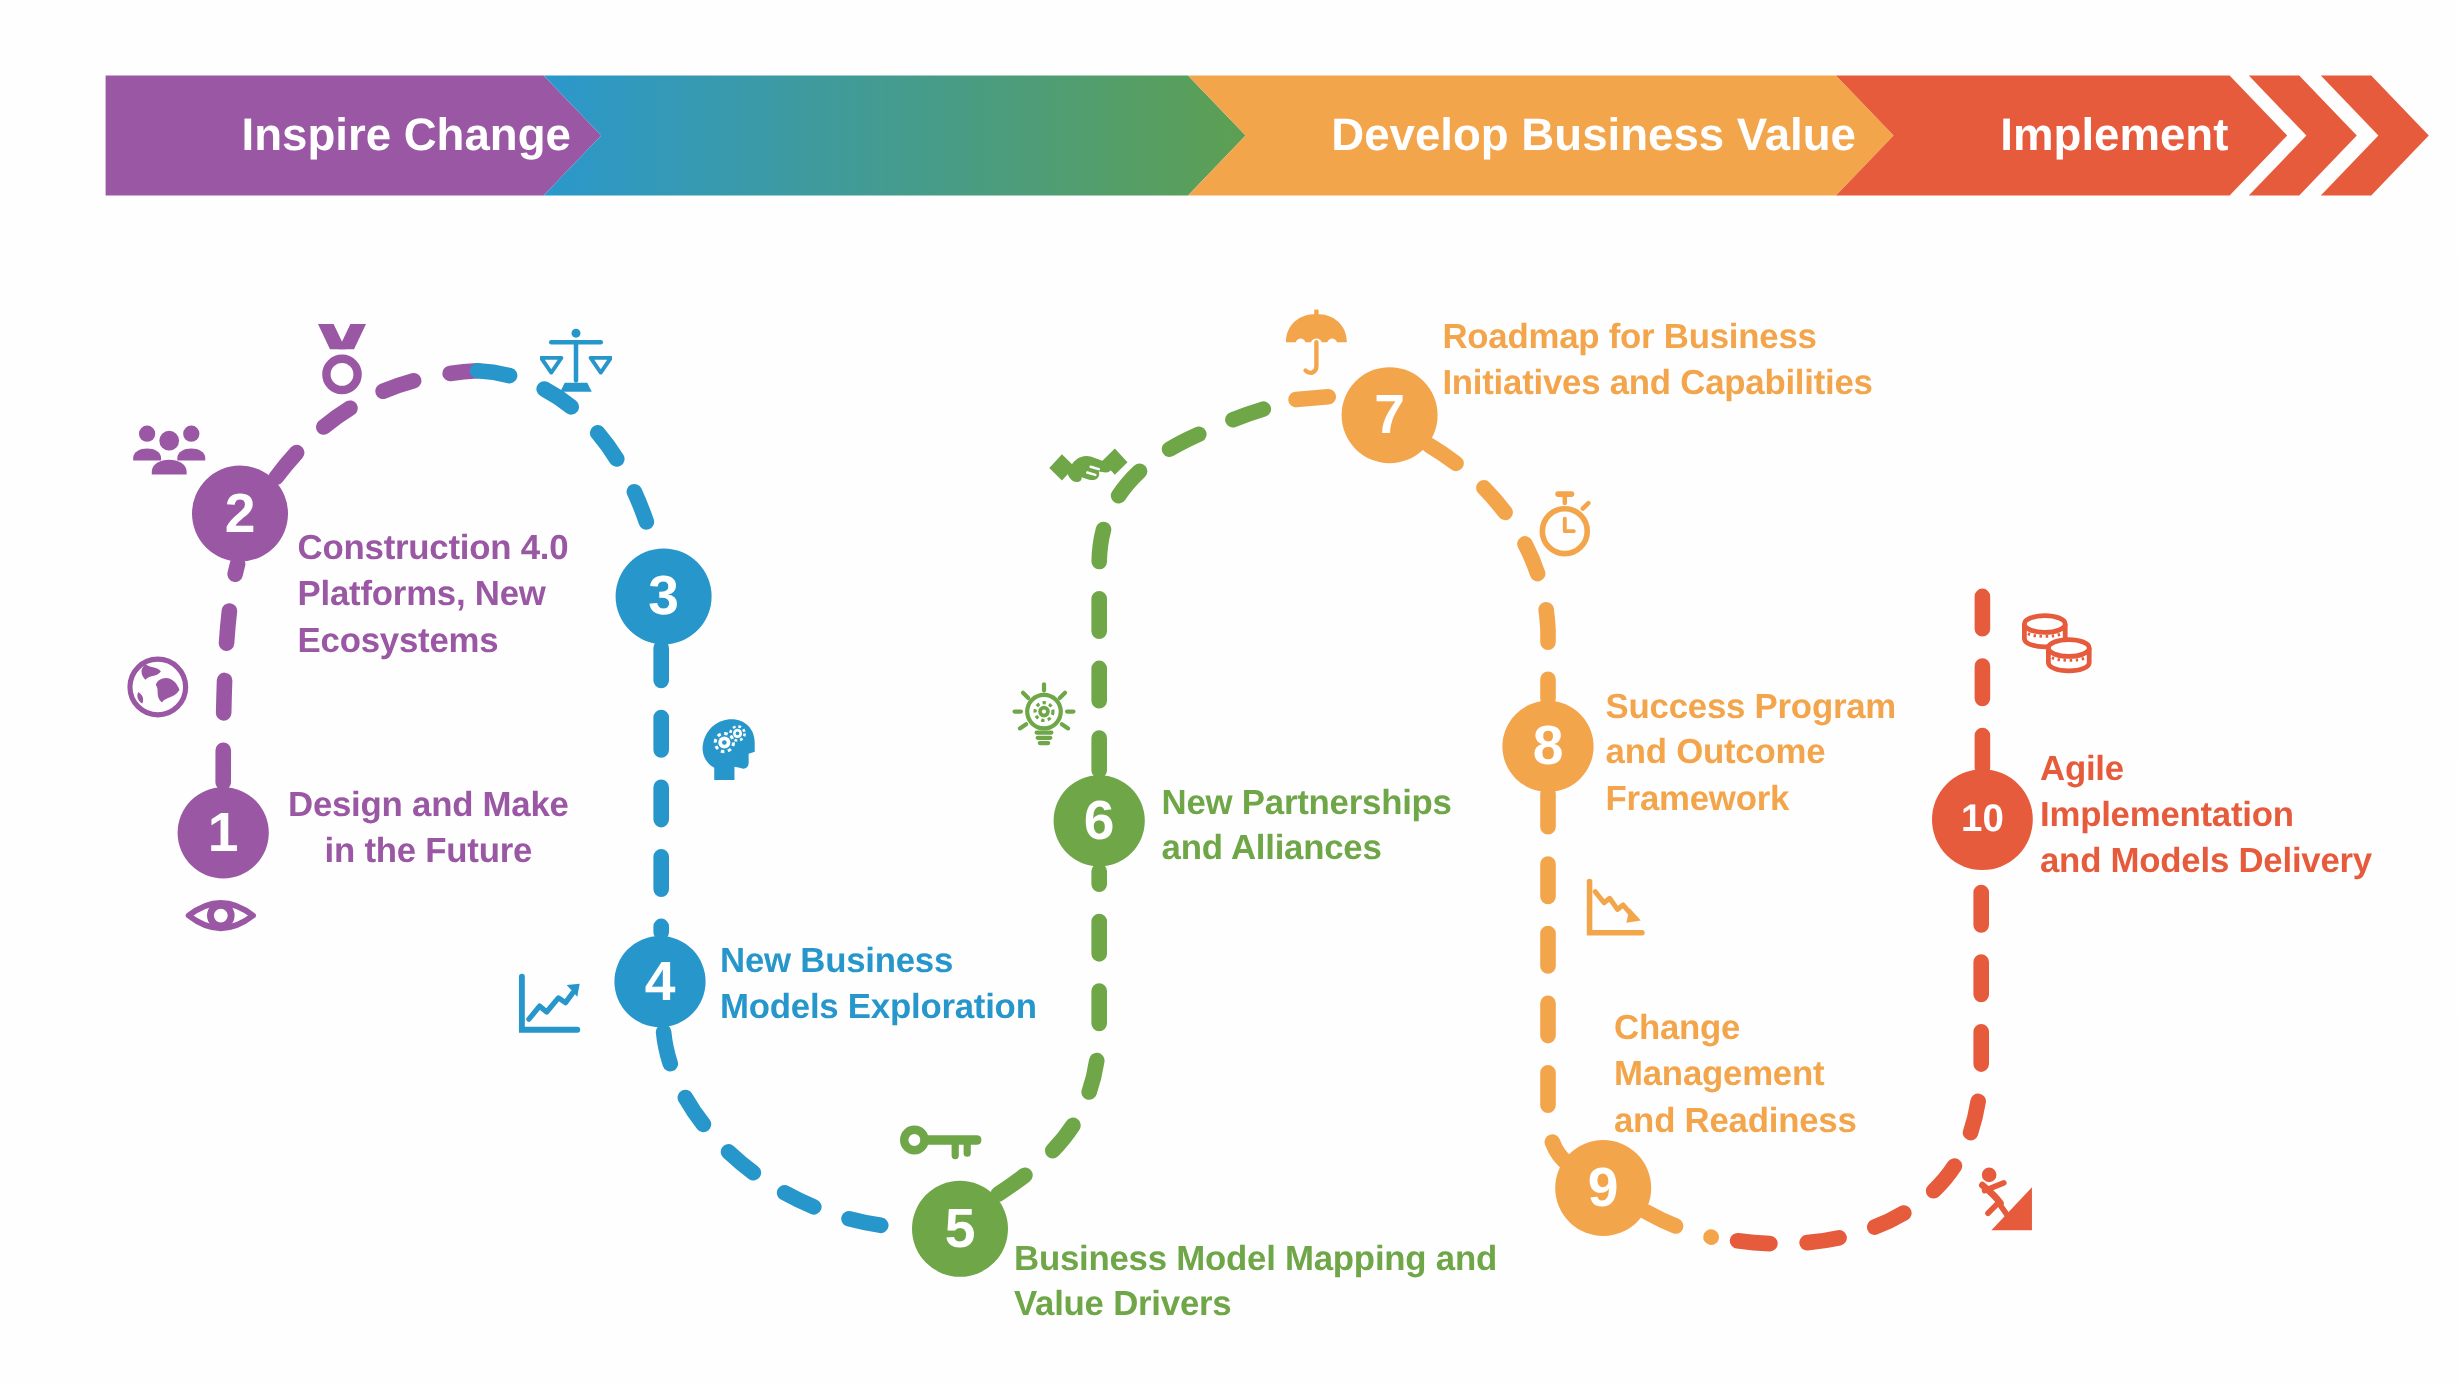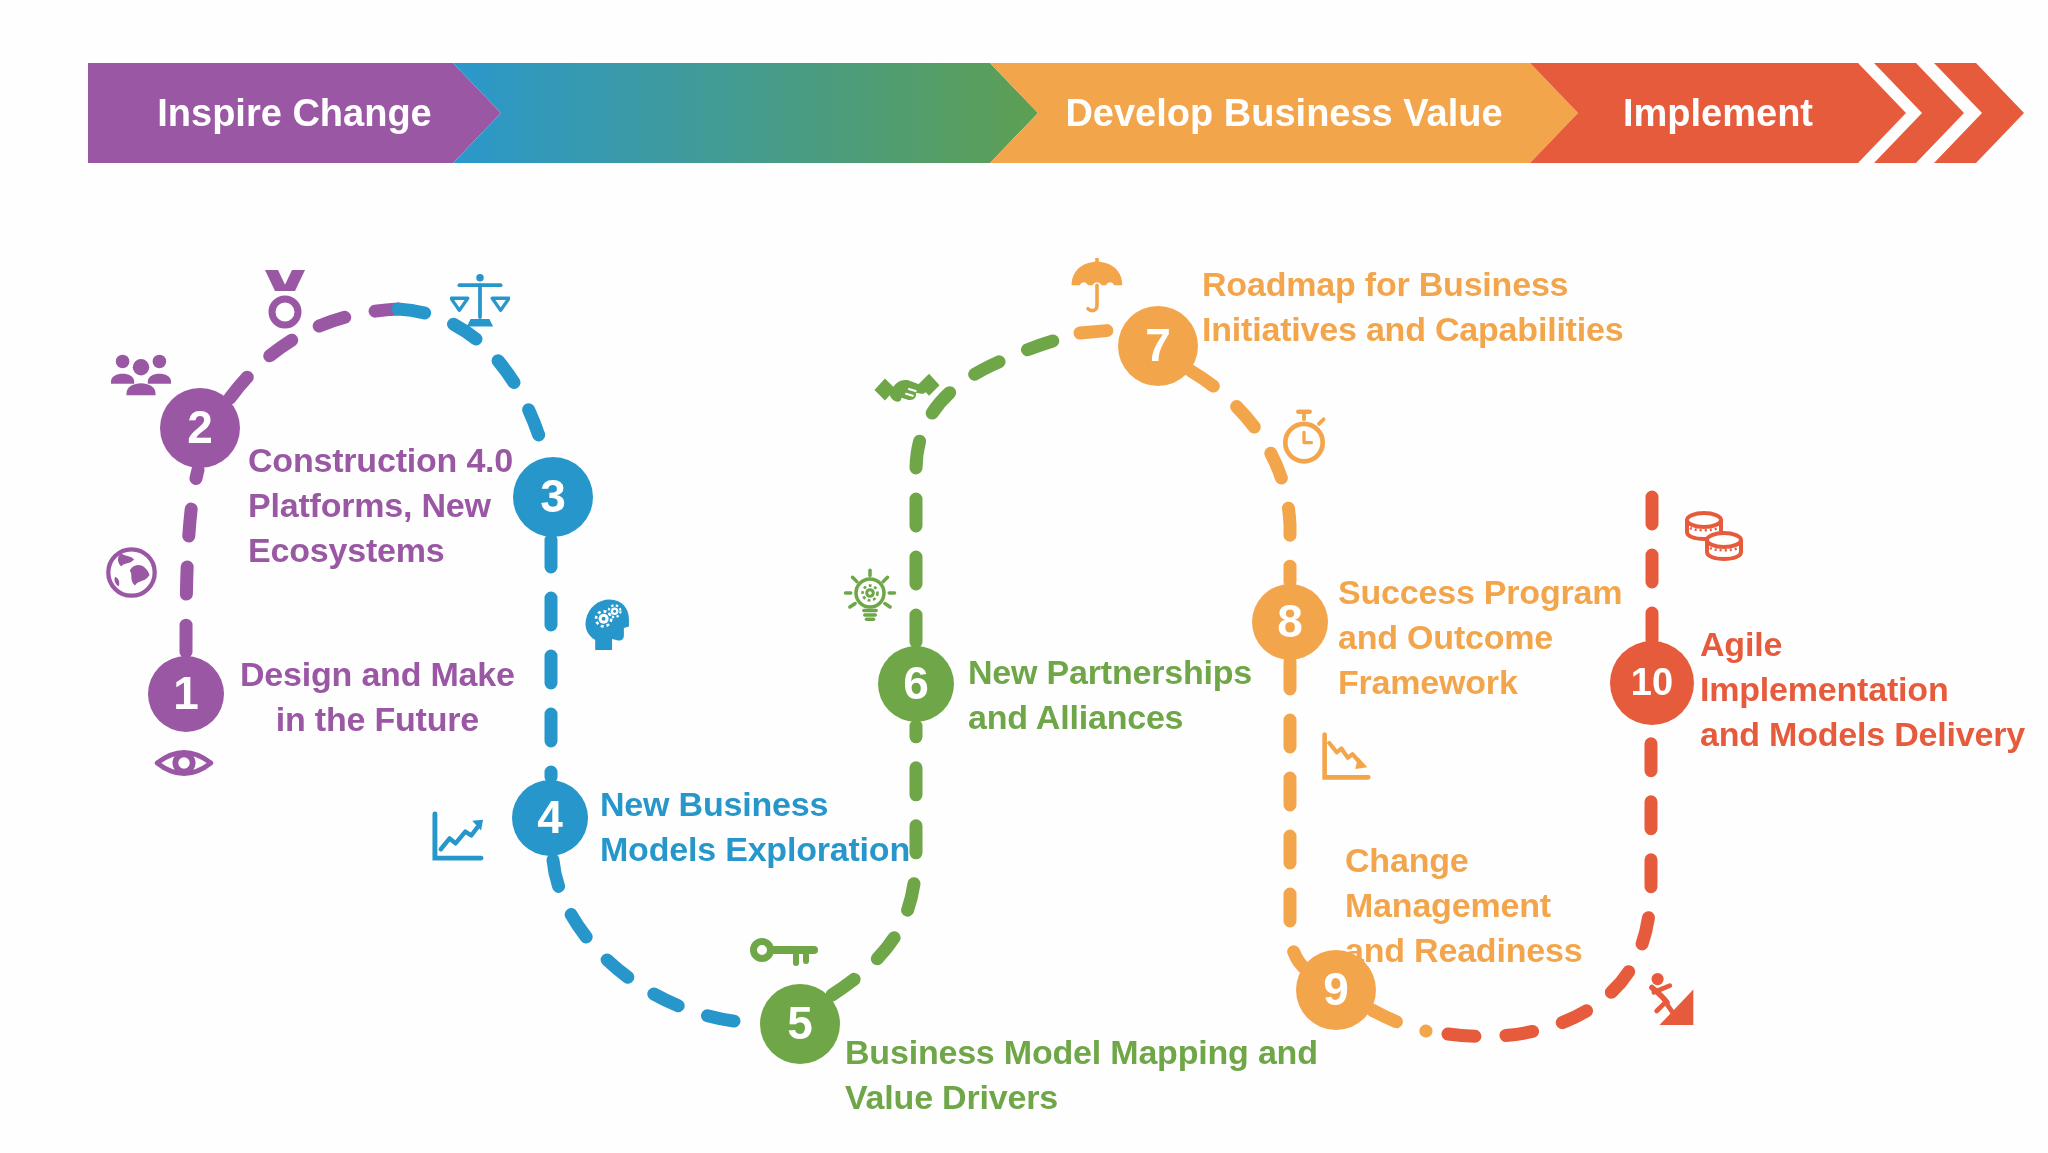--- a/index.html
+++ b/index.html
@@ -1,28 +1,28 @@
 <!DOCTYPE html>
 <html><head>
 <meta charset="utf-8">
 <style>
   html,body{margin:0;padding:0;background:#ffffff;}
   .stage{position:relative;width:2048px;height:1153px;background:#fefefe;overflow:hidden;
          font-family:"Liberation Sans",sans-serif;}
   .art{position:absolute;left:0;top:0;}
   
   .btxt{position:absolute;top:63px;height:100px;display:flex;align-items:center;justify-content:center;
-        color:#fff;font-size:38px;font-weight:bold;letter-spacing:0;}
-  
-  .lbl{position:absolute;font-size:34px;font-weight:bold;line-height:1.32;white-space:pre-line;
+        color:#fff;font-size:38px;font-weight:bold;letter-spacing:0;padding-left:44px;}
+  
+  .lbl{position:absolute;font-size:29px;font-weight:bold;line-height:1.32;white-space:pre-line;
        letter-spacing:-0.2px;}
   .purple{color:#9a57a4}.blue{color:#2797cb}.green{color:#6ea648}.orange{color:#f3a54c}.red{color:#e75b3d}
   
   .num{position:absolute;color:#fff;font-size:46px;font-weight:bold;transform:translate(-50%,-52%);}
-  .num-sm{font-size:38px;}
+  .num-sm{font-size:32px;}
   
   .ico{position:absolute;}
   .ic-p{color:#9a57a4}.ic-b{color:#2797cb}.ic-g{color:#6ea648}.ic-o{color:#f3a54c}.ic-r{color:#e75b3d}
 </style>
 </head>
 <body>
 
 <div class="stage">
 
   <svg class="art" width="2048" height="1153" viewBox="0 0 2048 1153">

